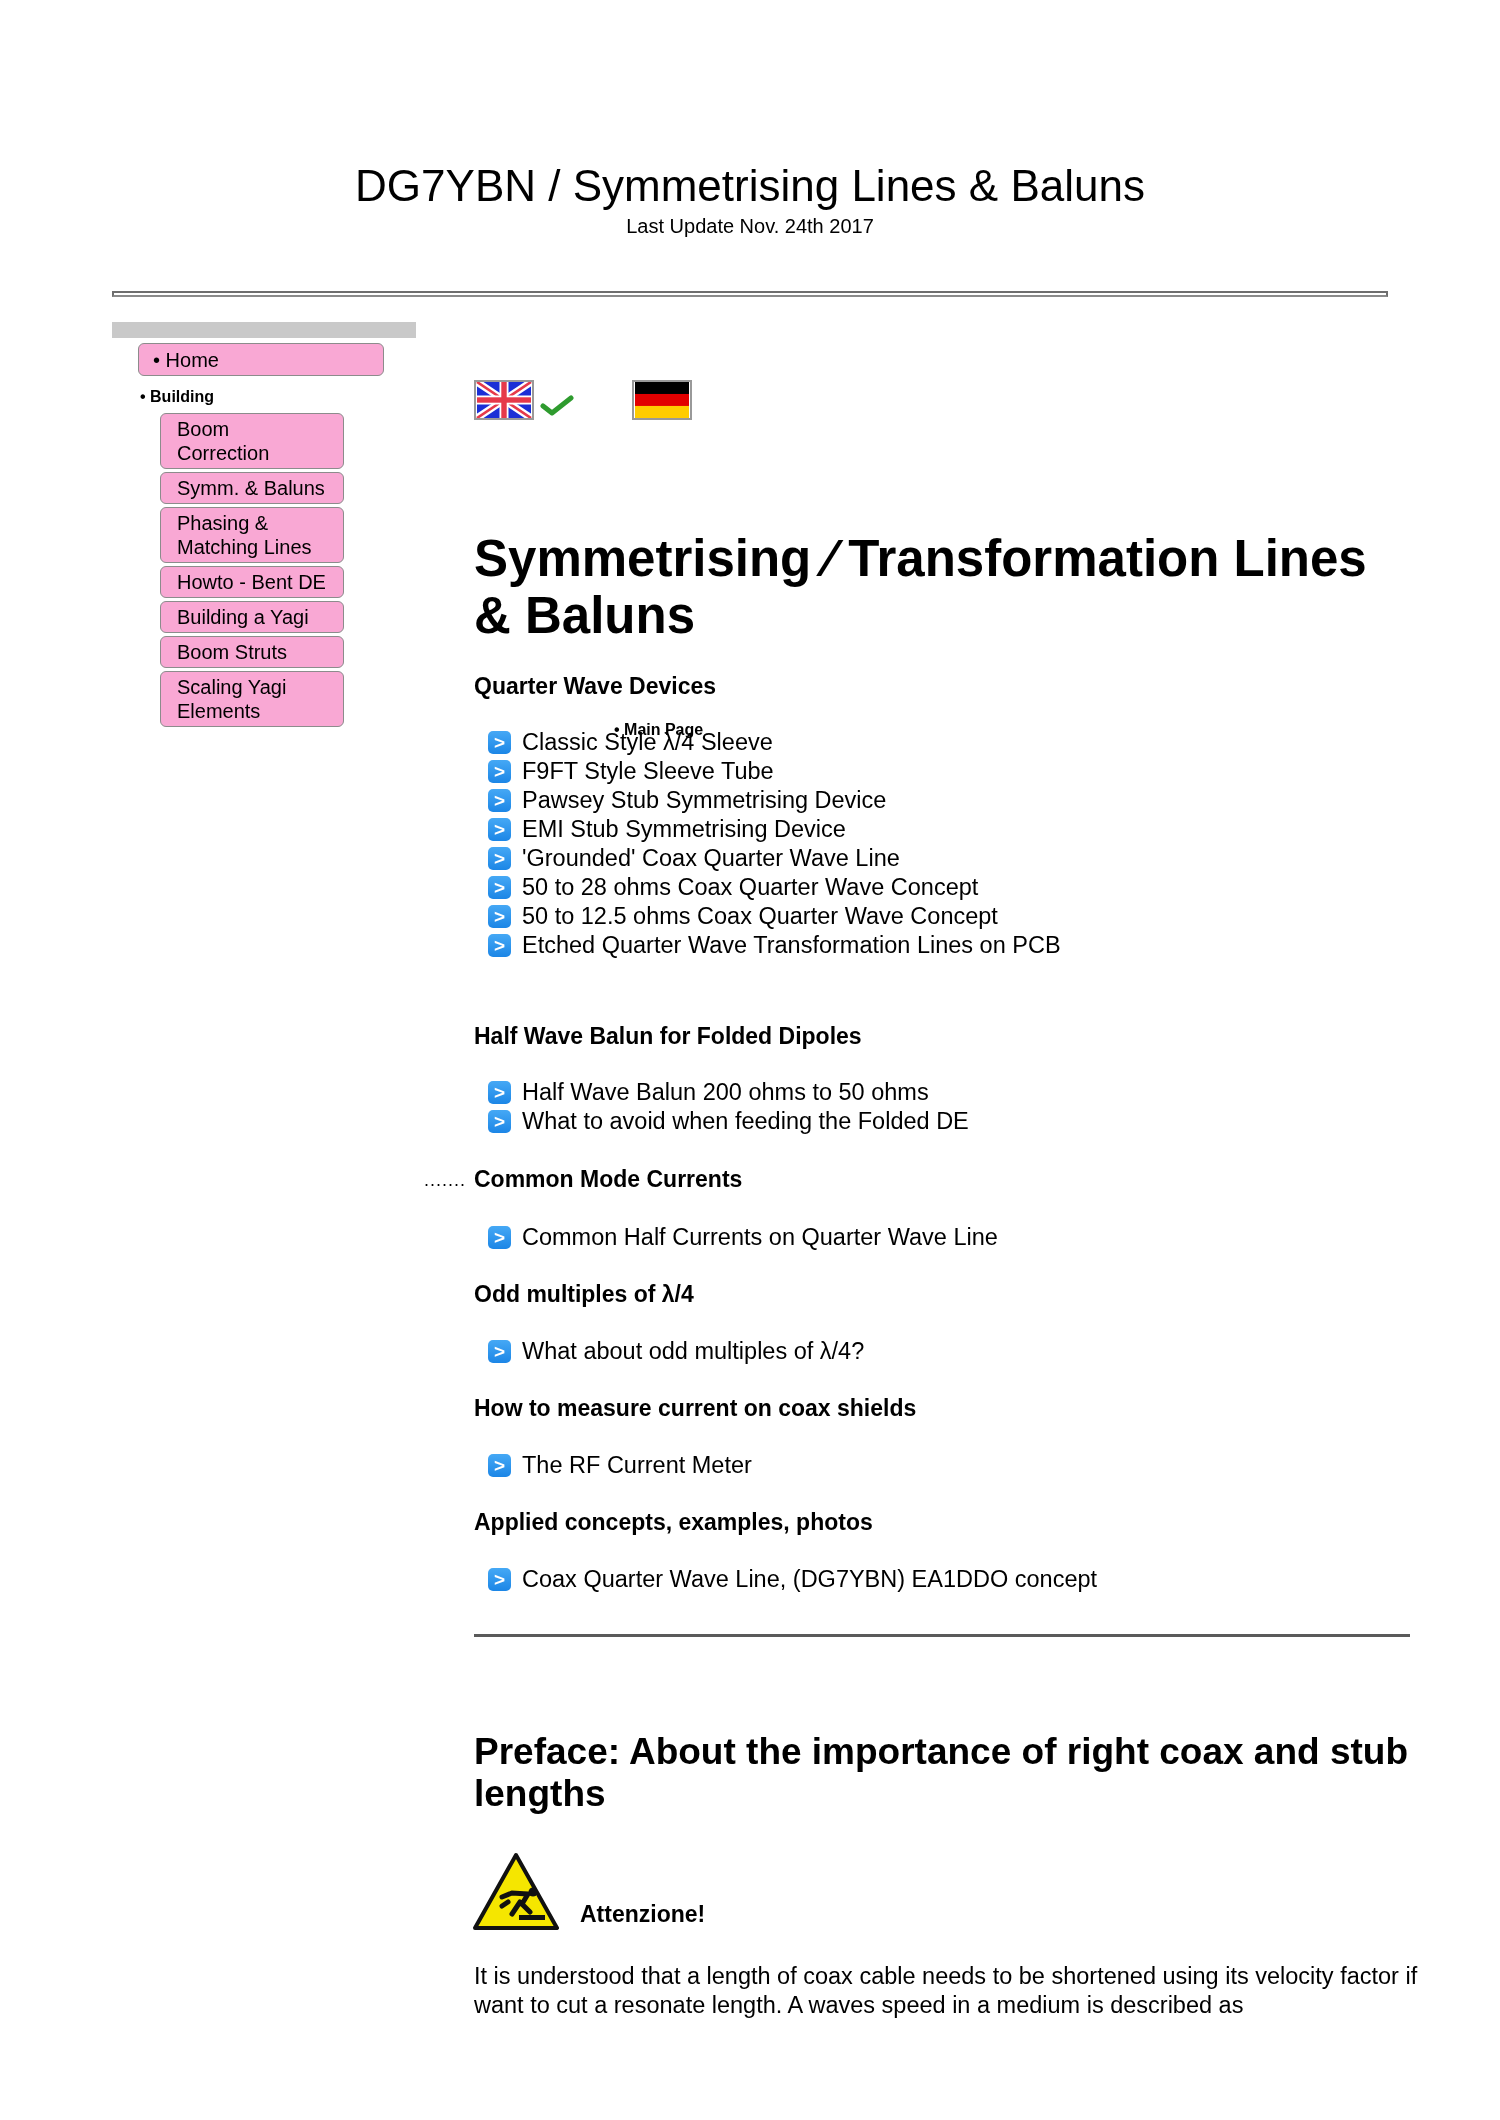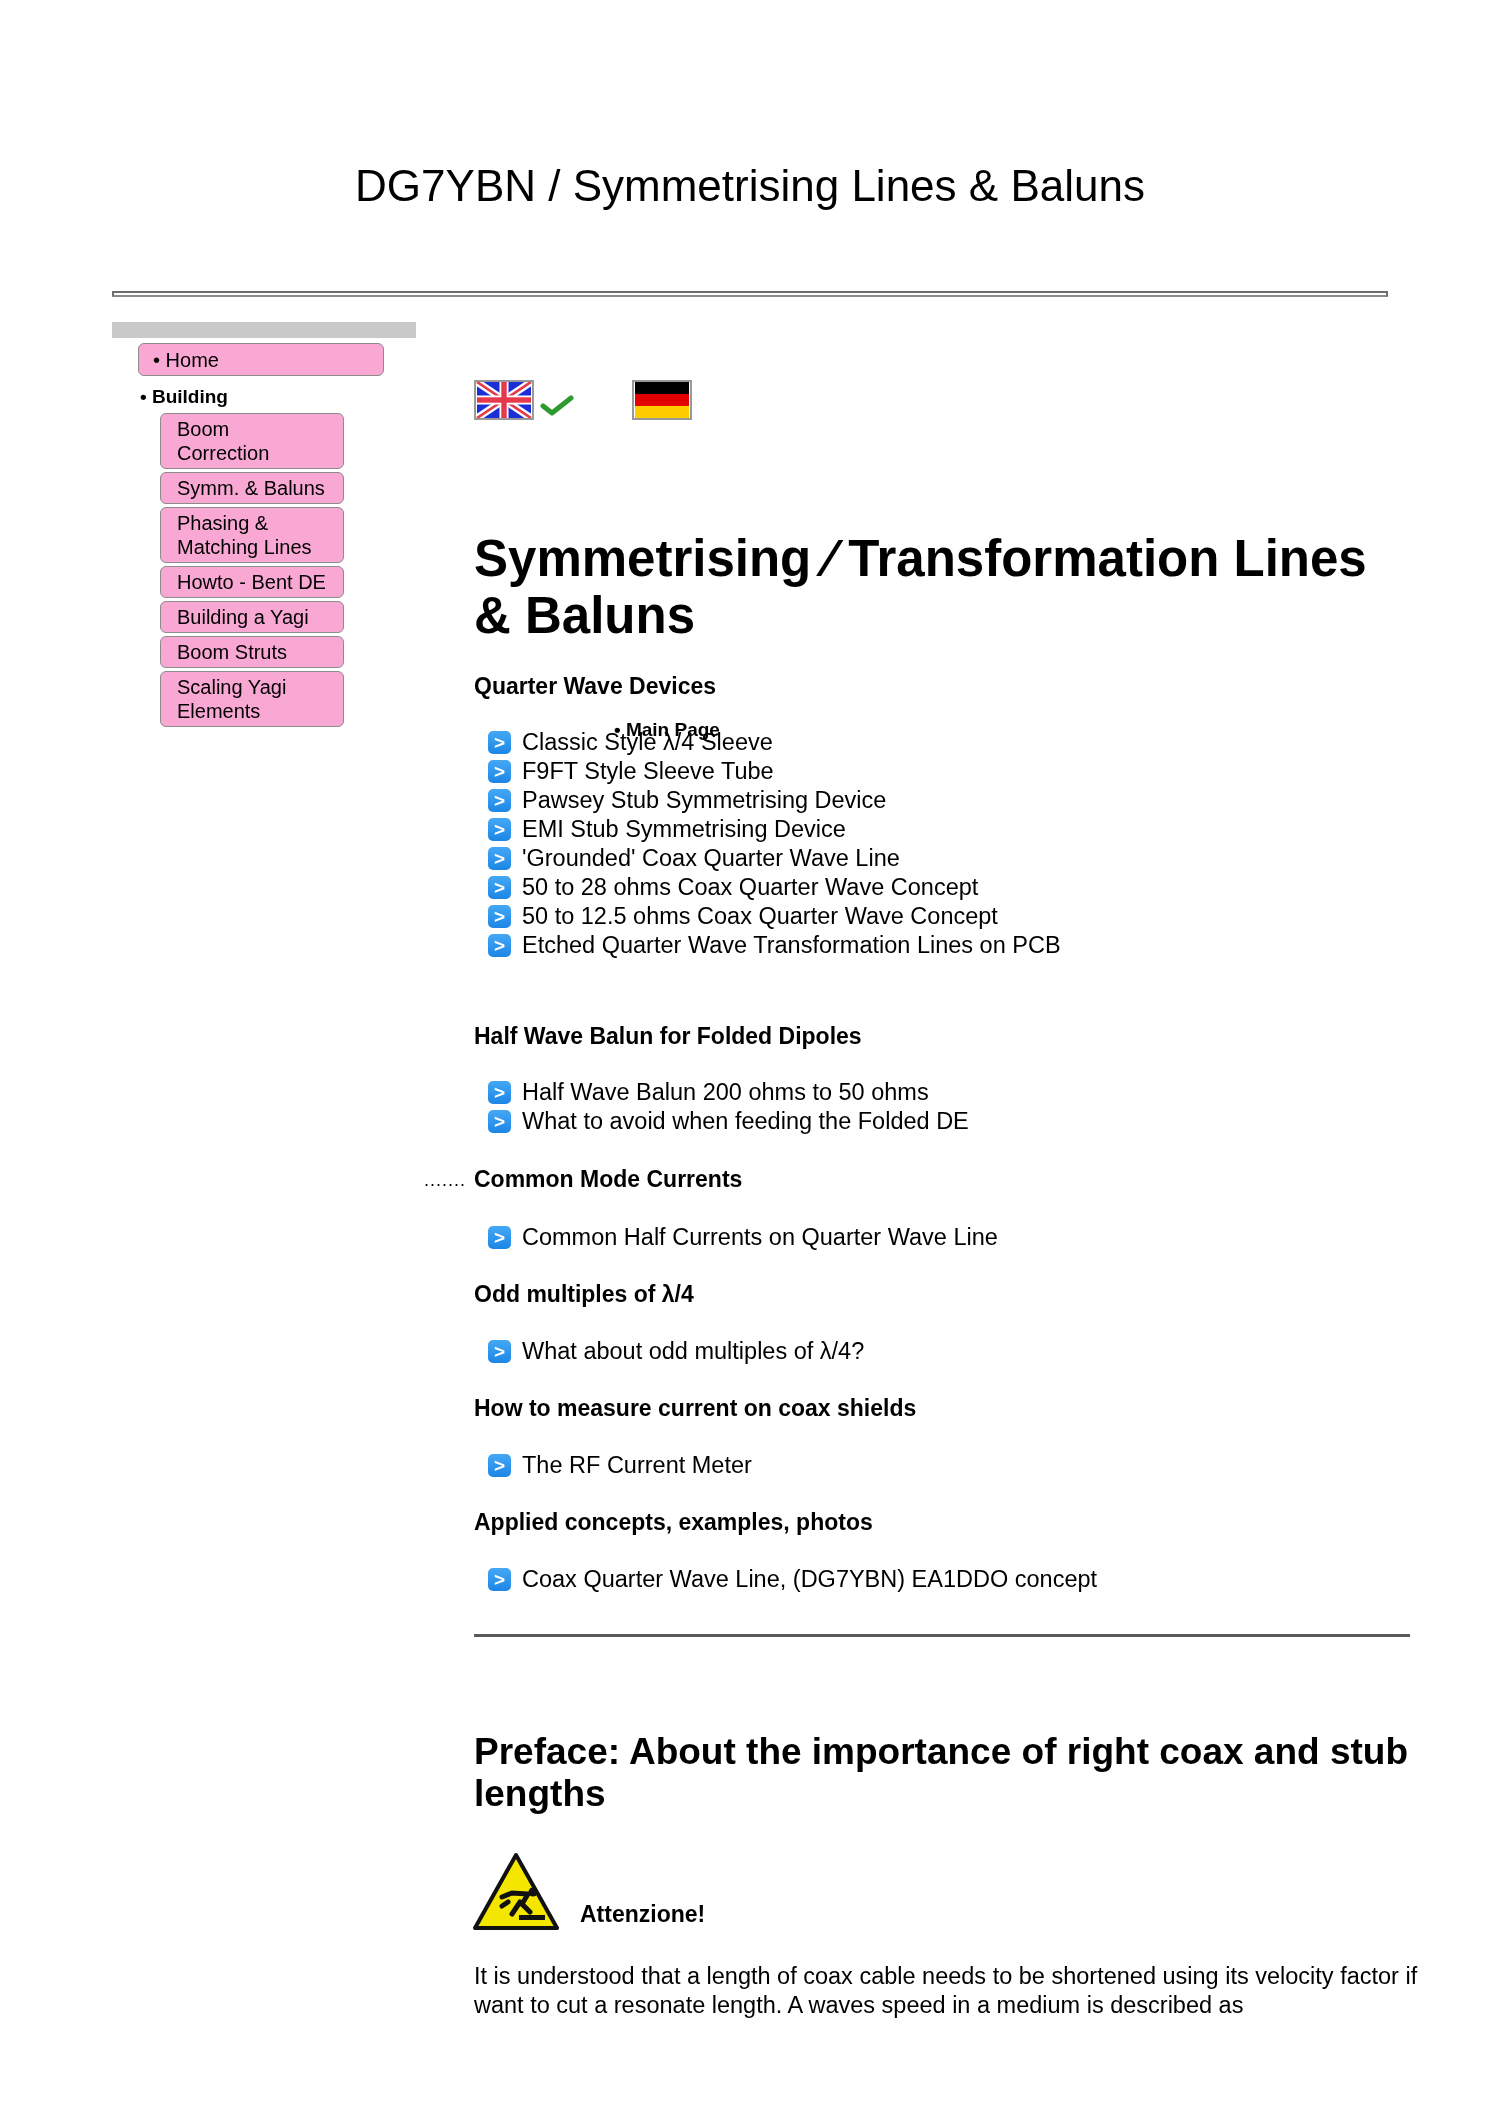--- a/index.html
+++ b/index.html
@@ -11,21 +11,21 @@
   .header { position: absolute; left: 0; top: 160px; width: 1500px; text-align: center; }
   .site-title { font-size: 44px; font-weight: normal; margin: 0; line-height: 52px; }
   .last-update { font-size: 20px; margin-top: 2px; line-height: 24px; }
   .top-rule {
     position: absolute; left: 112px; top: 291px; width: 1276px; height: 6px;
     border: 2px solid #6e6e6e; border-bottom-color: #8a8a8a; background: #fff;
   }
   .sidebar { position: absolute; left: 112px; top: 322px; width: 304px; }
   .sidebar-bar { height: 16px; background: #c9c9c9; width: 304px; }
   .nav-group-label {
-    font-weight: bold; font-size: 19px; margin-left: 28px; line-height: 26px;
+    font-weight: bold; font-size: 16px; margin-left: 28px; line-height: 26px;
   }
   .nav-group-label.main { margin-top: 17px; }
   .nav-btn {
     border: 1.5px solid #8c8c8c; border-radius: 6px; font-size: 20px; line-height: 24px;
     background: #f9a8d4; cursor: pointer;
   }
   .nav-home { margin-left: 26px; width: 246px; margin-top: 5px; padding: 4px 14px 3px; }
   .nav-sub { margin-left: 48px; width: 184px; padding: 3px 16px 3px; margin-top: 3px; }
   .nav-group-label.building { margin-top: 8px; margin-bottom: 3px; }
 
@@ -49,20 +49,21 @@
   .attention { position: absolute; left: 472px; top: 1852px; display: flex; align-items: flex-end; }
   .warn-icon { width: 88px; height: 80px; }
   .attention-label { font-size: 23px; font-weight: bold; margin-left: 20px; margin-bottom: 4px; }
   .body-text { position: absolute; left: 474px; top: 1962px; width: 946px; font-size: 23.5px; line-height: 29px; white-space: nowrap; overflow: hidden; }
 </style>
 </head>
 <body>
 
 <div class="header">
   <h1 class="site-title">DG7YBN / Symmetrising Lines &amp; Baluns</h1>
+  <div class="last-update">Last Update Nov. 24th 2017</div>
 </div>
 <div class="top-rule"></div>
 
 <nav class="sidebar">
   <div class="sidebar-bar"></div>
   <div class="nav-group-label main">• Main Page</div>
   <div class="nav-btn nav-home">• Home</div>
   <div class="nav-group-label building">• Building</div>
   <div class="nav-btn nav-sub">Boom Correction</div>
   <div class="nav-btn nav-sub">Symm. &amp; Baluns</div>

